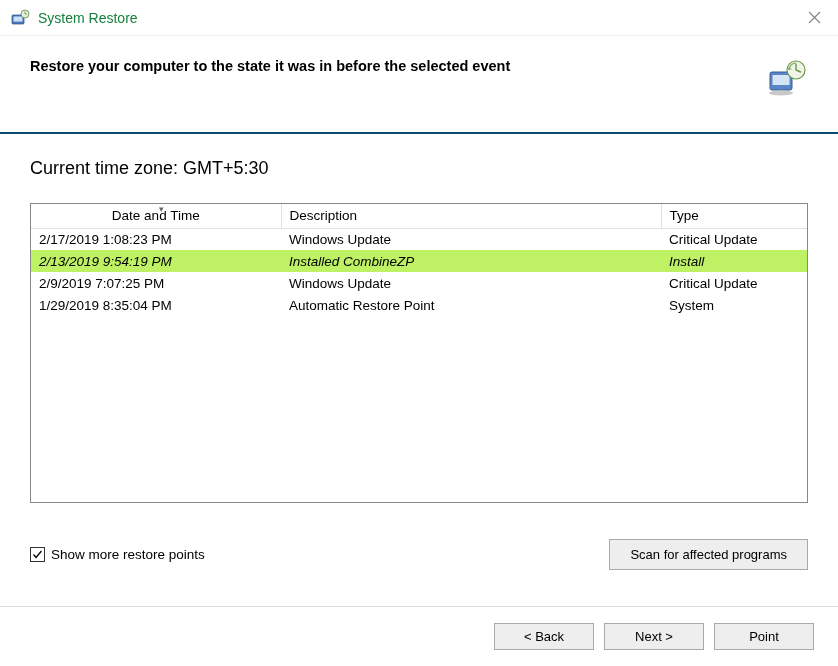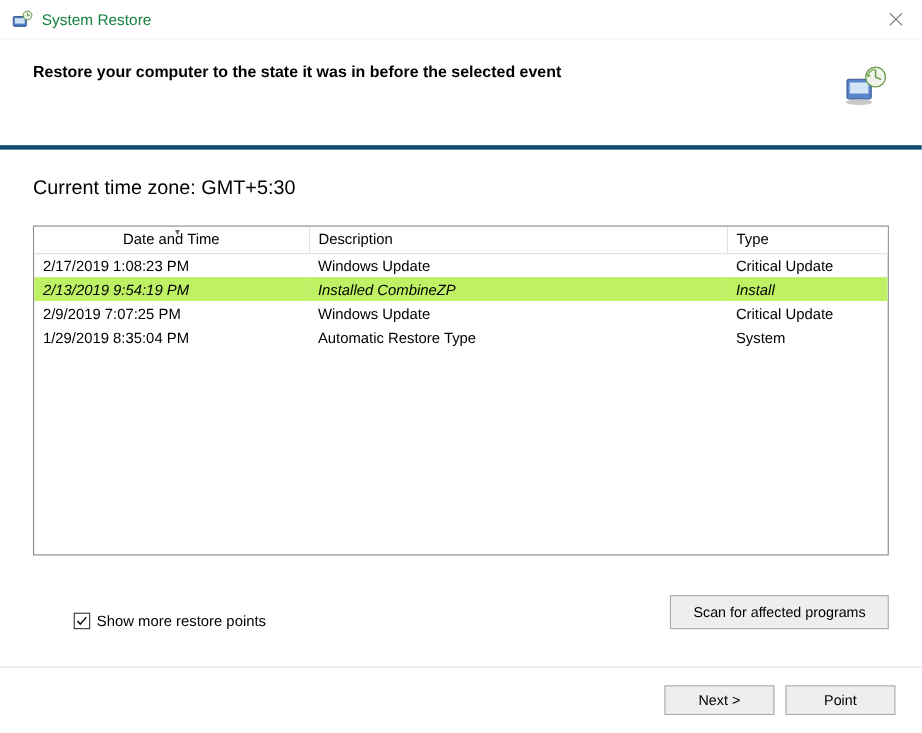--- a/index.html
+++ b/index.html
@@ -33,21 +33,21 @@
       width: 40px; height: 28px;
       display: flex; align-items: center; justify-content: center;
       color: #888;
       cursor: pointer;
     }
     .close-btn svg { width: 13px; height: 13px; }
     .header-area {
       padding: 22px 30px 32px 30px;
       display: flex;
       align-items: flex-start;
-      border-bottom: 4px solid #0c4a6e;
+      border-bottom: 2px solid #0c4a6e;
     }
     .header-text {
       font-weight: bold;
       font-size: 14.5px;
       flex: 1;
       color: #000;
     }
     .header-icon {
       width: 42px; height: 42px;
     }
@@ -95,23 +95,22 @@
       white-space: nowrap;
       overflow: hidden;
     }
     tr.selected td { background: #bef264; font-style: italic; }
     tr.empty td { height: 22px; }
     .col-date { width: 250px; text-align: center; }
     .col-desc { width: 380px; }
     .col-type { }
     .bottom-row {
       display: flex;
-      align-items: flex-end;
+      align-items: center;
       padding: 20px 30px 0 30px;
-      margin-left: 37px;
     }
     .checkbox-wrap {
       display: flex;
       align-items: center;
       gap: 6px;
       cursor: pointer;
       flex: 1;
     }
     .checkbox {
       width: 15px; height: 15px;
@@ -209,21 +208,21 @@
             <td>Installed CombineZP</td>
             <td>Install</td>
           </tr>
           <tr>
             <td>2/9/2019 7:07:25 PM</td>
             <td>Windows Update</td>
             <td>Critical Update</td>
           </tr>
           <tr>
             <td>1/29/2019 8:35:04 PM</td>
-            <td>Automatic Restore Type</td>
+            <td>Automatic Restore Point</td>
             <td>System</td>
           </tr>
           <tr class="empty">
             <td>&nbsp;</td>
             <td>&nbsp;</td>
             <td>&nbsp;</td>
           </tr>
           <tr class="empty">
             <td>&nbsp;</td>
             <td>&nbsp;</td>
@@ -265,15 +264,16 @@
       <svg viewBox="0 0 11 11" id="check-svg">
         <path d="M1.5 5.5 L4 8.5 L9.5 2" stroke="#000" stroke-width="1.3" fill="none"></path>
       </svg>
     </span>
     <span class="checkbox-label">Show more restore points</span>
   </label>
   <button class="button wide">Scan for affected programs</button>
 </div>
 
 <div class="footer">
+  <button class="button">&lt; Back</button>
   <button class="button">Next &gt;</button>
   <button class="button">Point</button>
 </div>
 
 </body></html>

